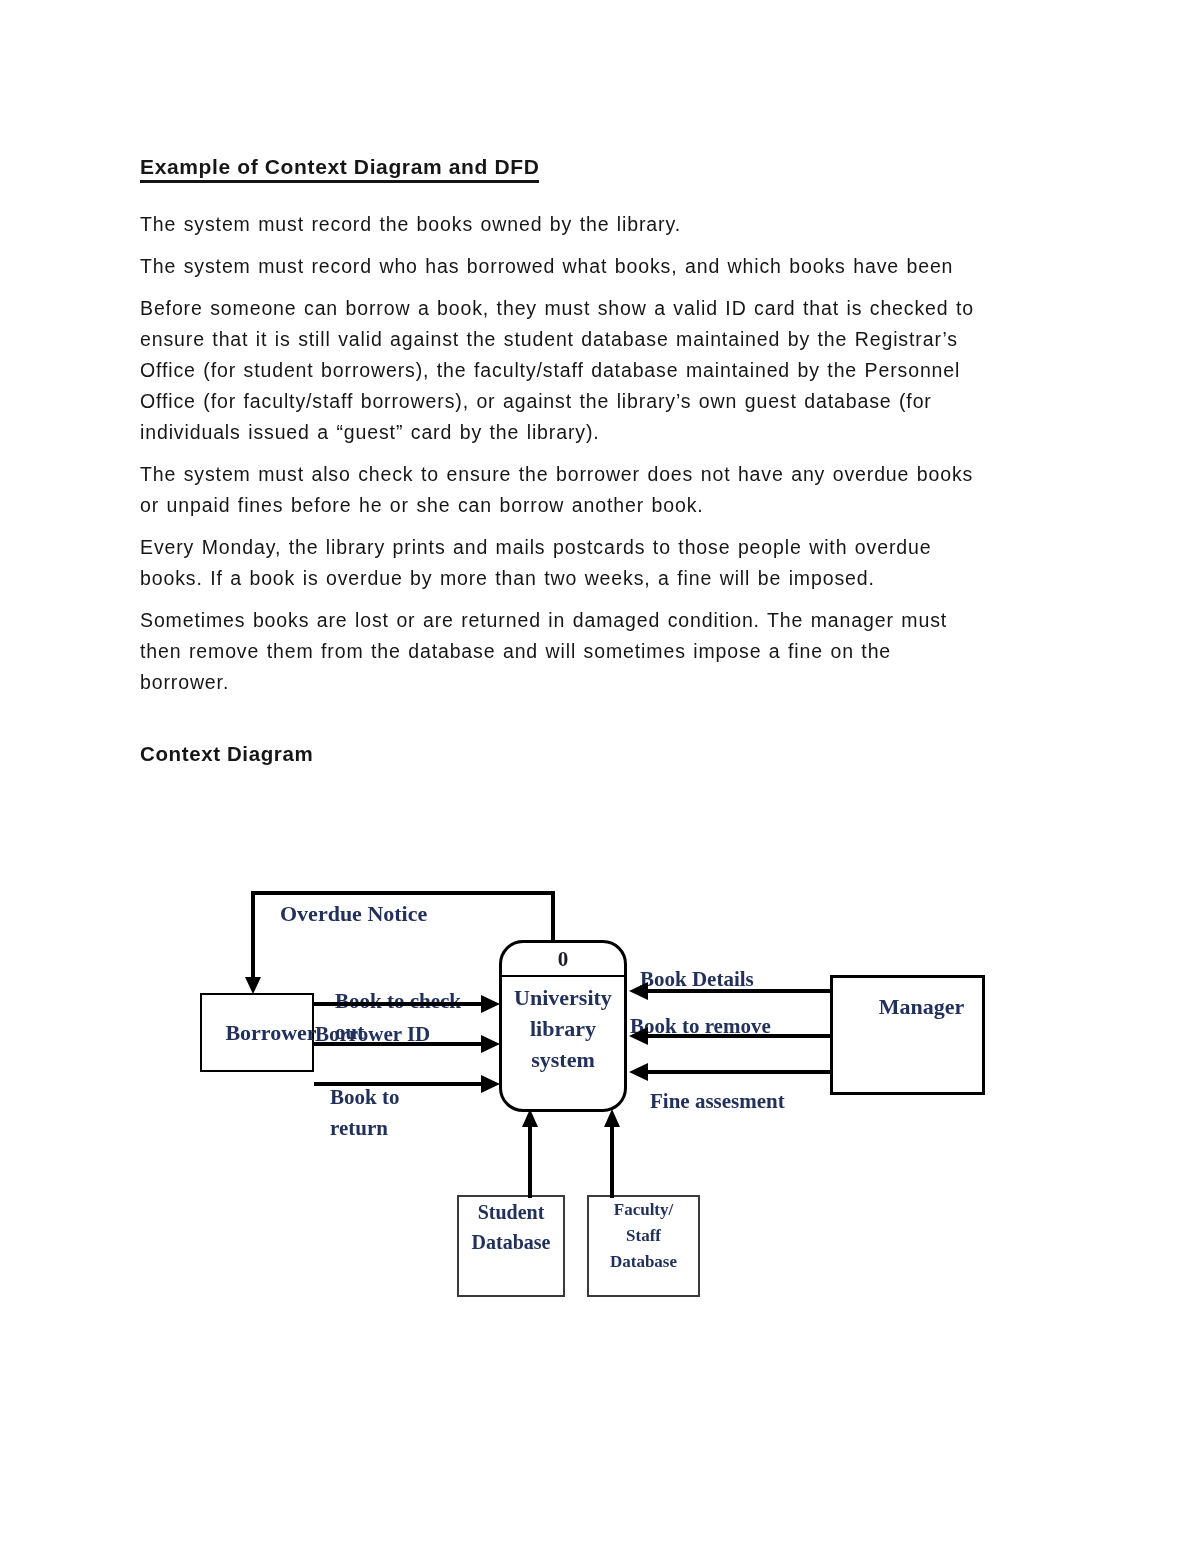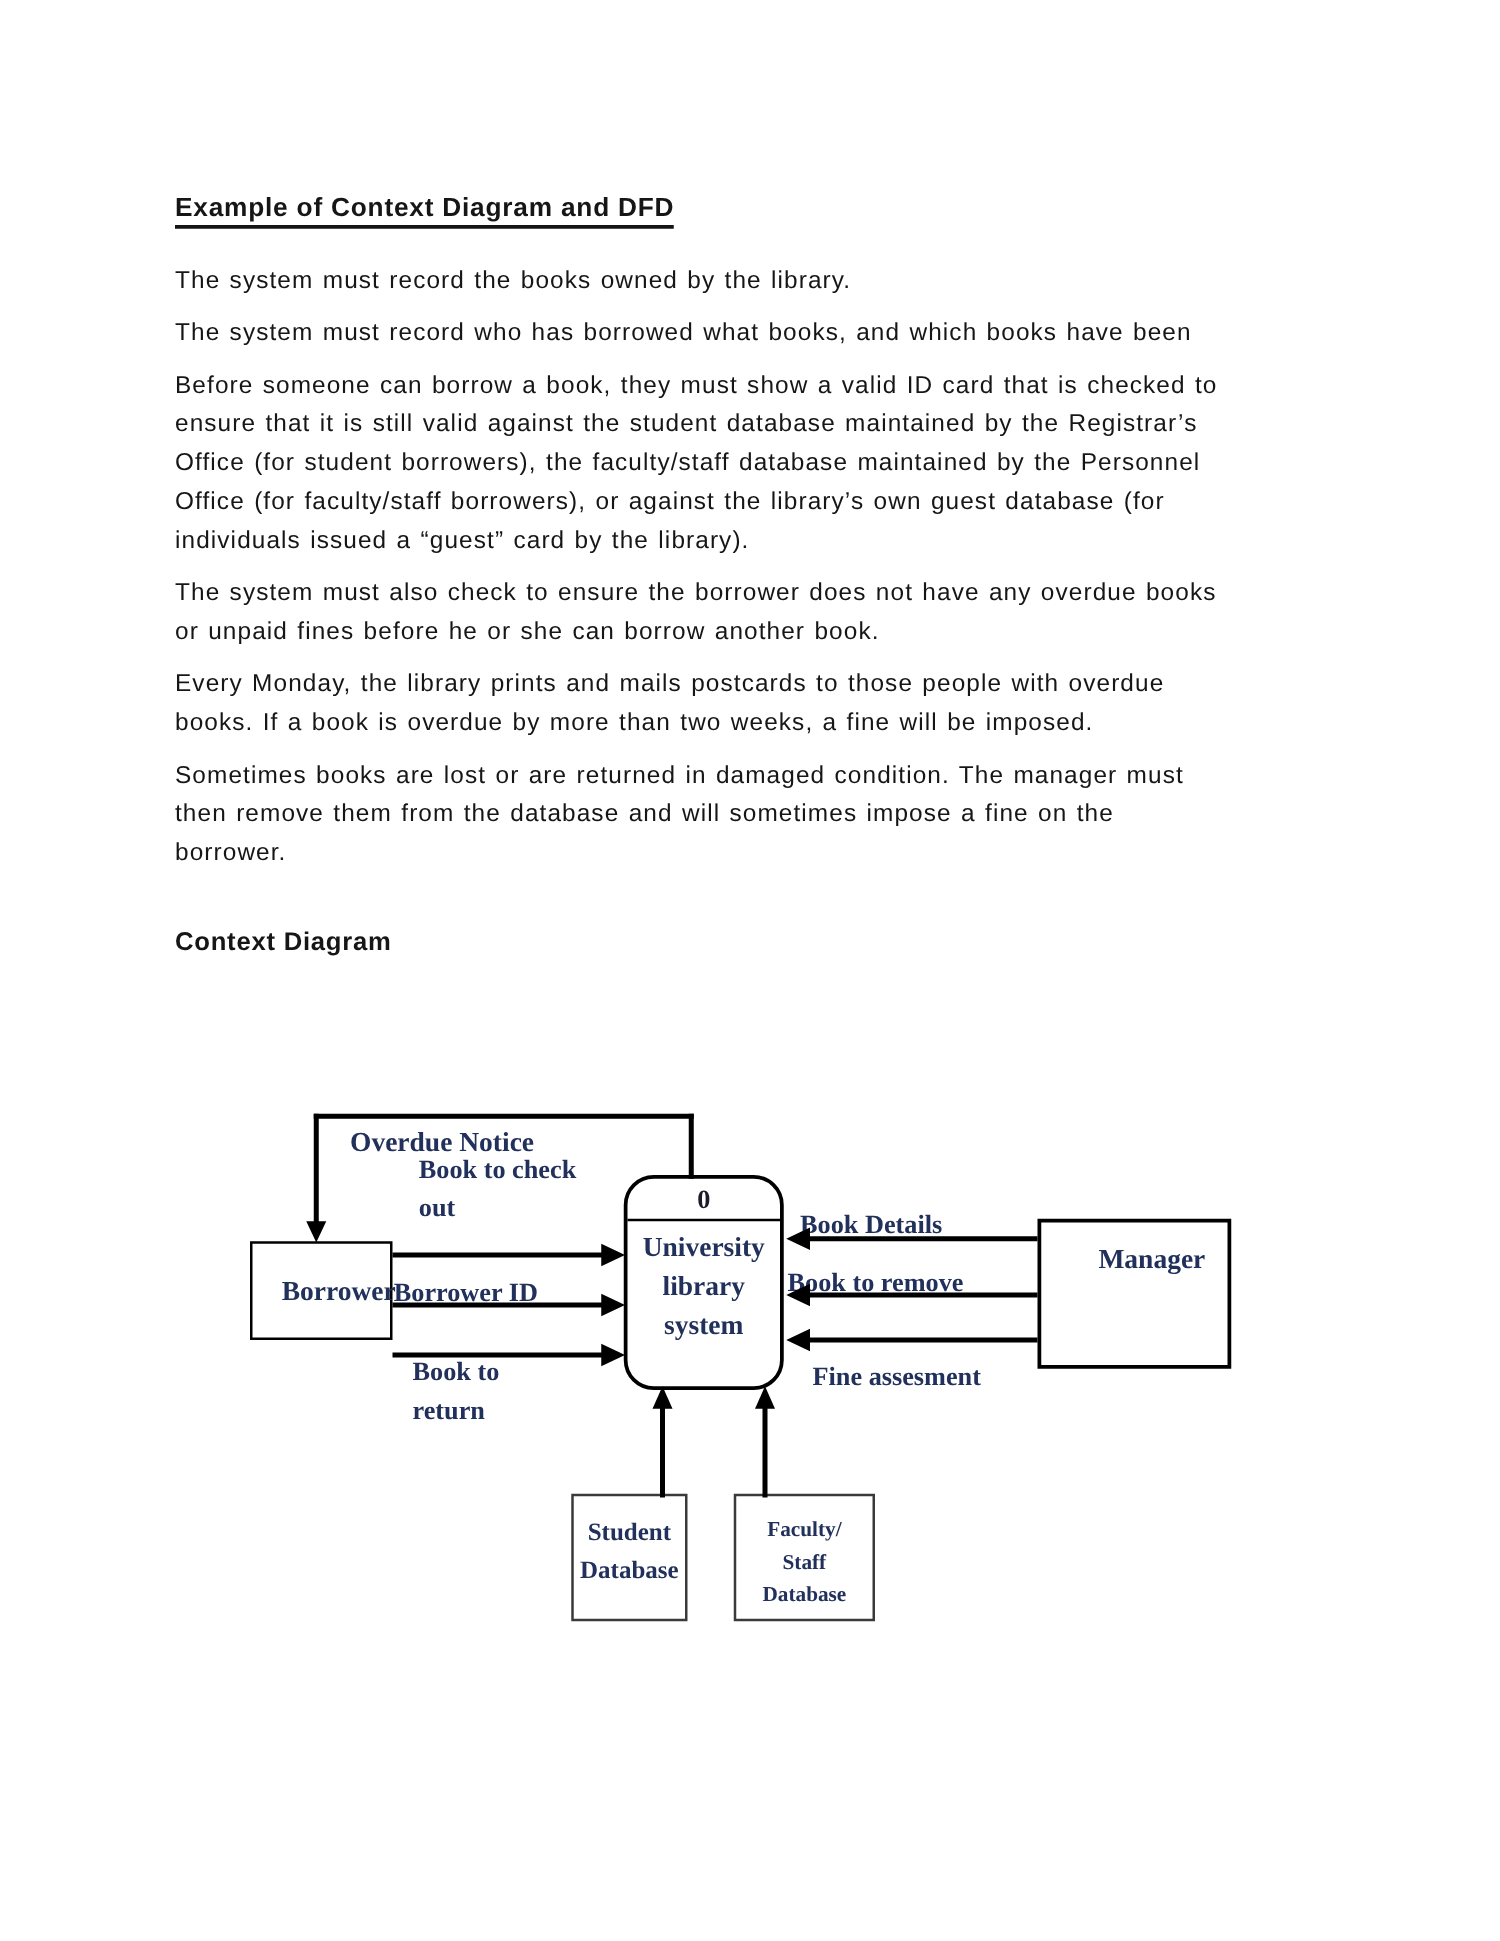--- a/index.html
+++ b/index.html
@@ -109,21 +109,21 @@
     <div class="d ah ah-down" style="left:245px;top:977px;"></div>
     <div class="d dline" style="left:551px;top:891px;width:4px;height:52px;"></div>
     <div class="d dlabel" style="left:280px;top:898px;width:190px;font-size:22px;">Overdue Notice</div>
 
     <div class="d ebox" style="left:200px;top:993px;width:114px;height:79px;">
       <span>Borrower</span>
     </div>
 
     <div class="d dline" style="left:314px;top:1002px;width:168px;height:4px;"></div>
     <div class="d ah ah-right" style="left:481px;top:995px;"></div>
-    <div class="d dlabel" style="left:335px;top:920px;width:160px;">
+    <div class="d dlabel" style="left:335px;top:986px;width:160px;">
       <div>Book to check</div>
       <div>out</div>
     </div>
 
     <div class="d dlabel" style="left:315px;top:1019px;width:150px;">Borrower ID</div>
     <div class="d dline" style="left:314px;top:1042px;width:168px;height:4px;"></div>
     <div class="d ah ah-right" style="left:481px;top:1035px;"></div>
 
     <div class="d dline" style="left:314px;top:1082px;width:168px;height:4px;"></div>
     <div class="d ah ah-right" style="left:481px;top:1075px;"></div>
@@ -150,26 +150,26 @@
     <div class="d ah ah-left" style="left:629px;top:982px;"></div>
 
     <div class="d dlabel" style="left:630px;top:1011px;width:185px;z-index:1;">Book to remove</div>
     <div class="d dline" style="left:647px;top:1034px;width:183px;height:4px;"></div>
     <div class="d ah ah-left" style="left:629px;top:1027px;"></div>
 
     <div class="d dline" style="left:647px;top:1070px;width:183px;height:4px;"></div>
     <div class="d ah ah-left" style="left:629px;top:1063px;"></div>
     <div class="d dlabel" style="left:650px;top:1086px;width:185px;">Fine assesment</div>
 
-    <div class="d store store-student" style="left:457px;top:1195px;width:93px;height:102px;padding-top:14px;">
+    <div class="d store store-student" style="left:457px;top:1195px;width:108px;height:102px;padding-top:0;">
       <div>Student</div>
       <div>Database</div>
     </div>
 
-    <div class="d store store-faculty" style="left:587px;top:1195px;width:113px;height:102px;padding-top:14px;">
+    <div class="d store store-faculty" style="left:587px;top:1195px;width:113px;height:102px;">
       <div>Faculty/</div>
       <div>Staff</div>
       <div>Database</div>
     </div>
 
     <div class="d dline" style="left:528px;top:1126px;width:4px;height:72px;"></div>
     <div class="d ah ah-up" style="left:522px;top:1109px;"></div>
 
     <div class="d dline" style="left:610px;top:1126px;width:4px;height:72px;"></div>
     <div class="d ah ah-up" style="left:604px;top:1109px;"></div>

